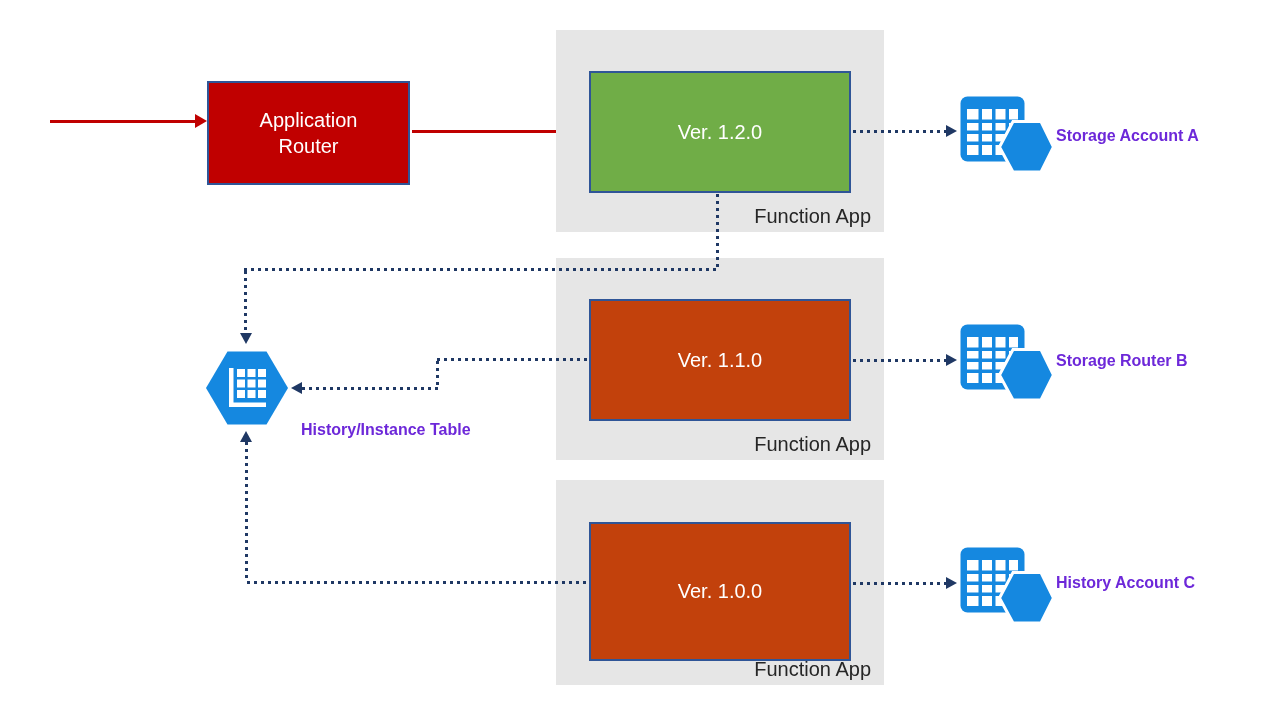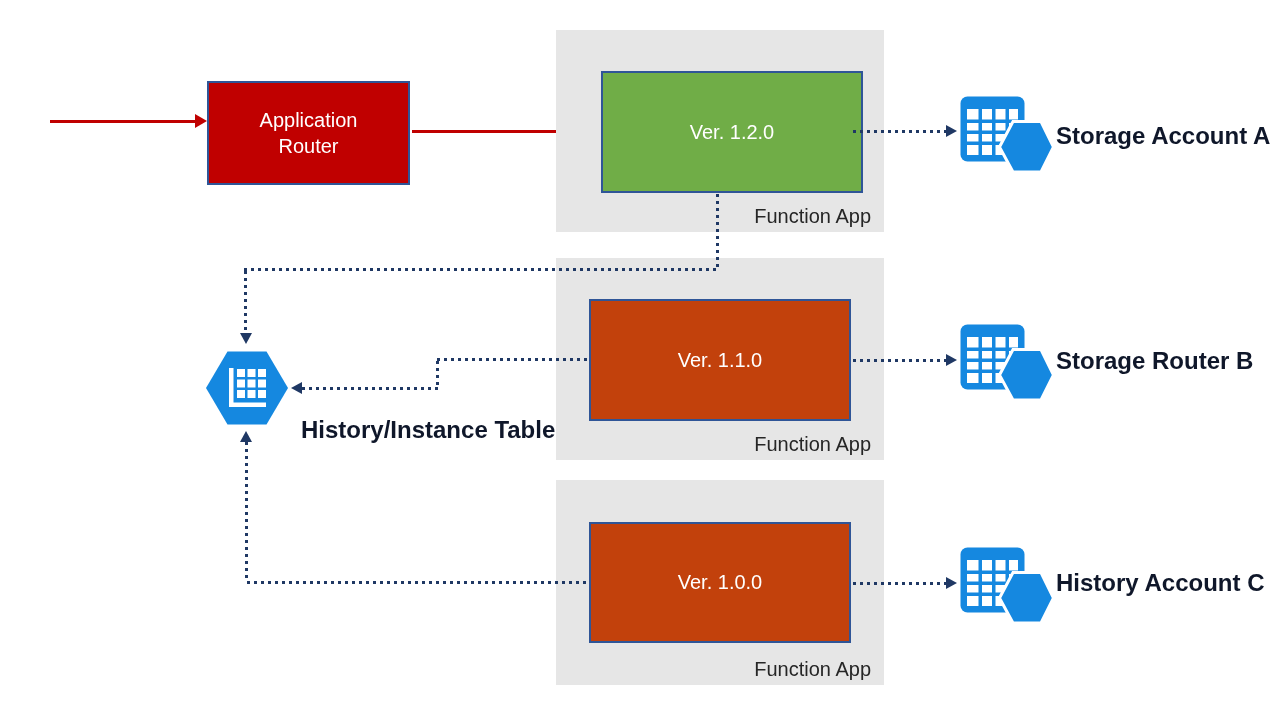--- a/index.html
+++ b/index.html
@@ -14,21 +14,21 @@
     white-space:nowrap;
     margin-left:43px;
   }
   
   .ver-box{
     position:absolute;left:33px;width:262px;height:122px;
     border:2px solid #2F5597;box-sizing:border-box;
     display:flex;align-items:center;justify-content:center;
     color:#ffffff;font-size:20px;
   }
-  .ver-green{background:#70AD47;margin-left:12px;}
+  .ver-green{background:#70AD47;}
   .ver-blue{background:#c2410c;}
   
   .router{
     position:absolute;left:207px;top:81px;width:203px;height:104px;
     background:#C00000;border:2px solid #2F5597;box-sizing:border-box;
     display:flex;align-items:center;justify-content:center;
   }
   .router span{display:block;max-width:130px;text-align:center;color:#fff;font-size:20px;line-height:1.3;}
   
   .red-h{position:absolute;height:3px;background:#C00000;}
@@ -39,21 +39,21 @@
   .ah{position:absolute;width:0;height:0;}
   .ah.nav-right{border-top:6px solid transparent;border-bottom:6px solid transparent;border-left:11px solid #1F3864;}
   .ah.nav-left {border-top:6px solid transparent;border-bottom:6px solid transparent;border-right:11px solid #1F3864;}
   .ah.nav-down {border-left:6px solid transparent;border-right:6px solid transparent;border-top:11px solid #1F3864;}
   .ah.nav-up   {border-left:6px solid transparent;border-right:6px solid transparent;border-bottom:11px solid #1F3864;}
   .ah.red-right{border-top:7px solid transparent;border-bottom:7px solid transparent;border-left:12px solid #C00000;}
   
   .icon{position:absolute;}
   
   .bold-label{
-    position:absolute;font-size:24px;font-weight:bold;color:#0f172a;
+    position:absolute;font-size:16px;font-weight:bold;color:#6d28d9;
     line-height:24px;white-space:nowrap;
   }
 </style>
 </head>
 <body>
 
 <div class="canvas">
 
   <div class="red-h" style="left:50px;top:120px;width:146px;"></div>
   <div class="ah red-right" style="left:195px;top:114px;"></div>
@@ -73,21 +73,21 @@
   </div>
 
   <div class="fa-container" style="top:258px;height:202px;">
     <div class="ver-box ver-blue" style="top:41px;">
       <span>Ver. 1.1.0</span>
     </div>
     <div class="fa-label">Function App</div>
   </div>
 
   <div class="fa-container" style="top:480px;height:205px;">
-    <div class="ver-box ver-blue" style="top:42px;height:121px;">
+    <div class="ver-box ver-blue" style="top:42px;height:139px;">
       <span>Ver. 1.0.0</span>
     </div>
     <div class="fa-label">Function App</div>
   </div>
 
   <div class="dot-h" style="left:853px;top:130px;width:94px;"></div>
   <div class="ah nav-right" style="left:946px;top:125px;"></div>
 
   <div class="dot-v" style="left:716px;top:194px;height:74px;"></div>
   <div class="dot-h" style="left:244px;top:268px;width:475px;"></div>

